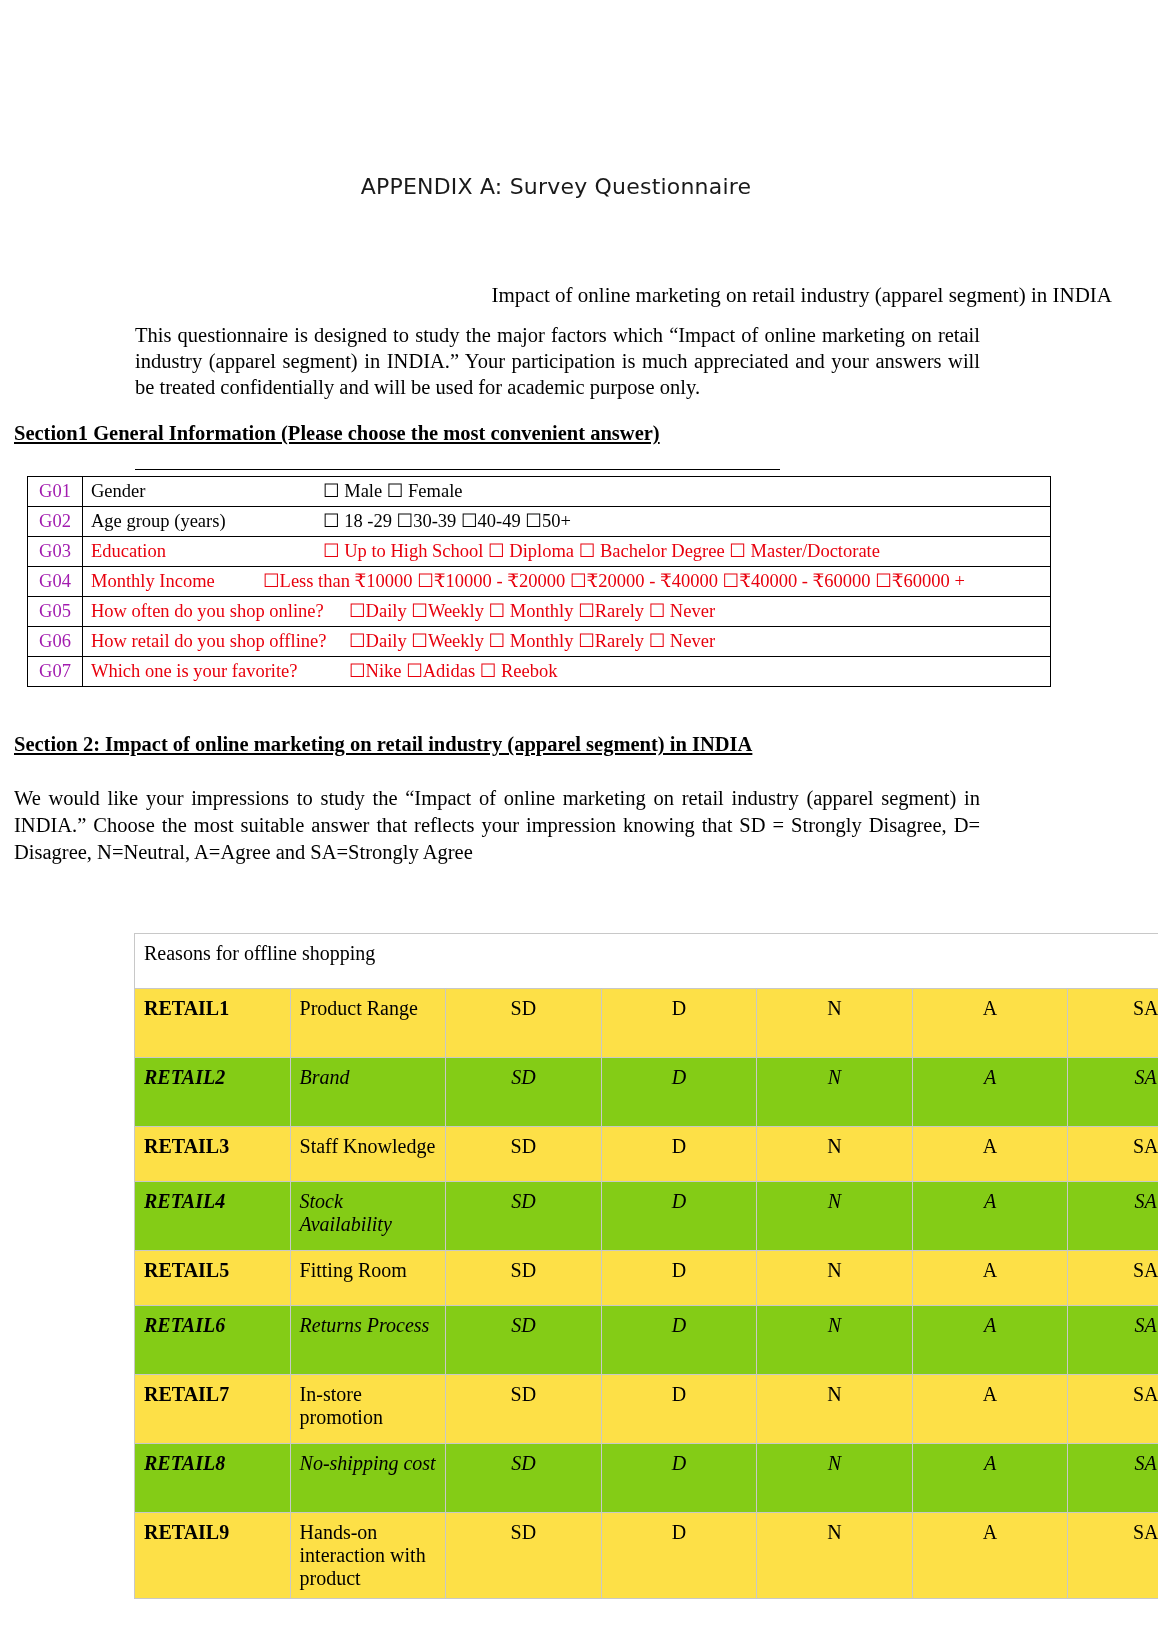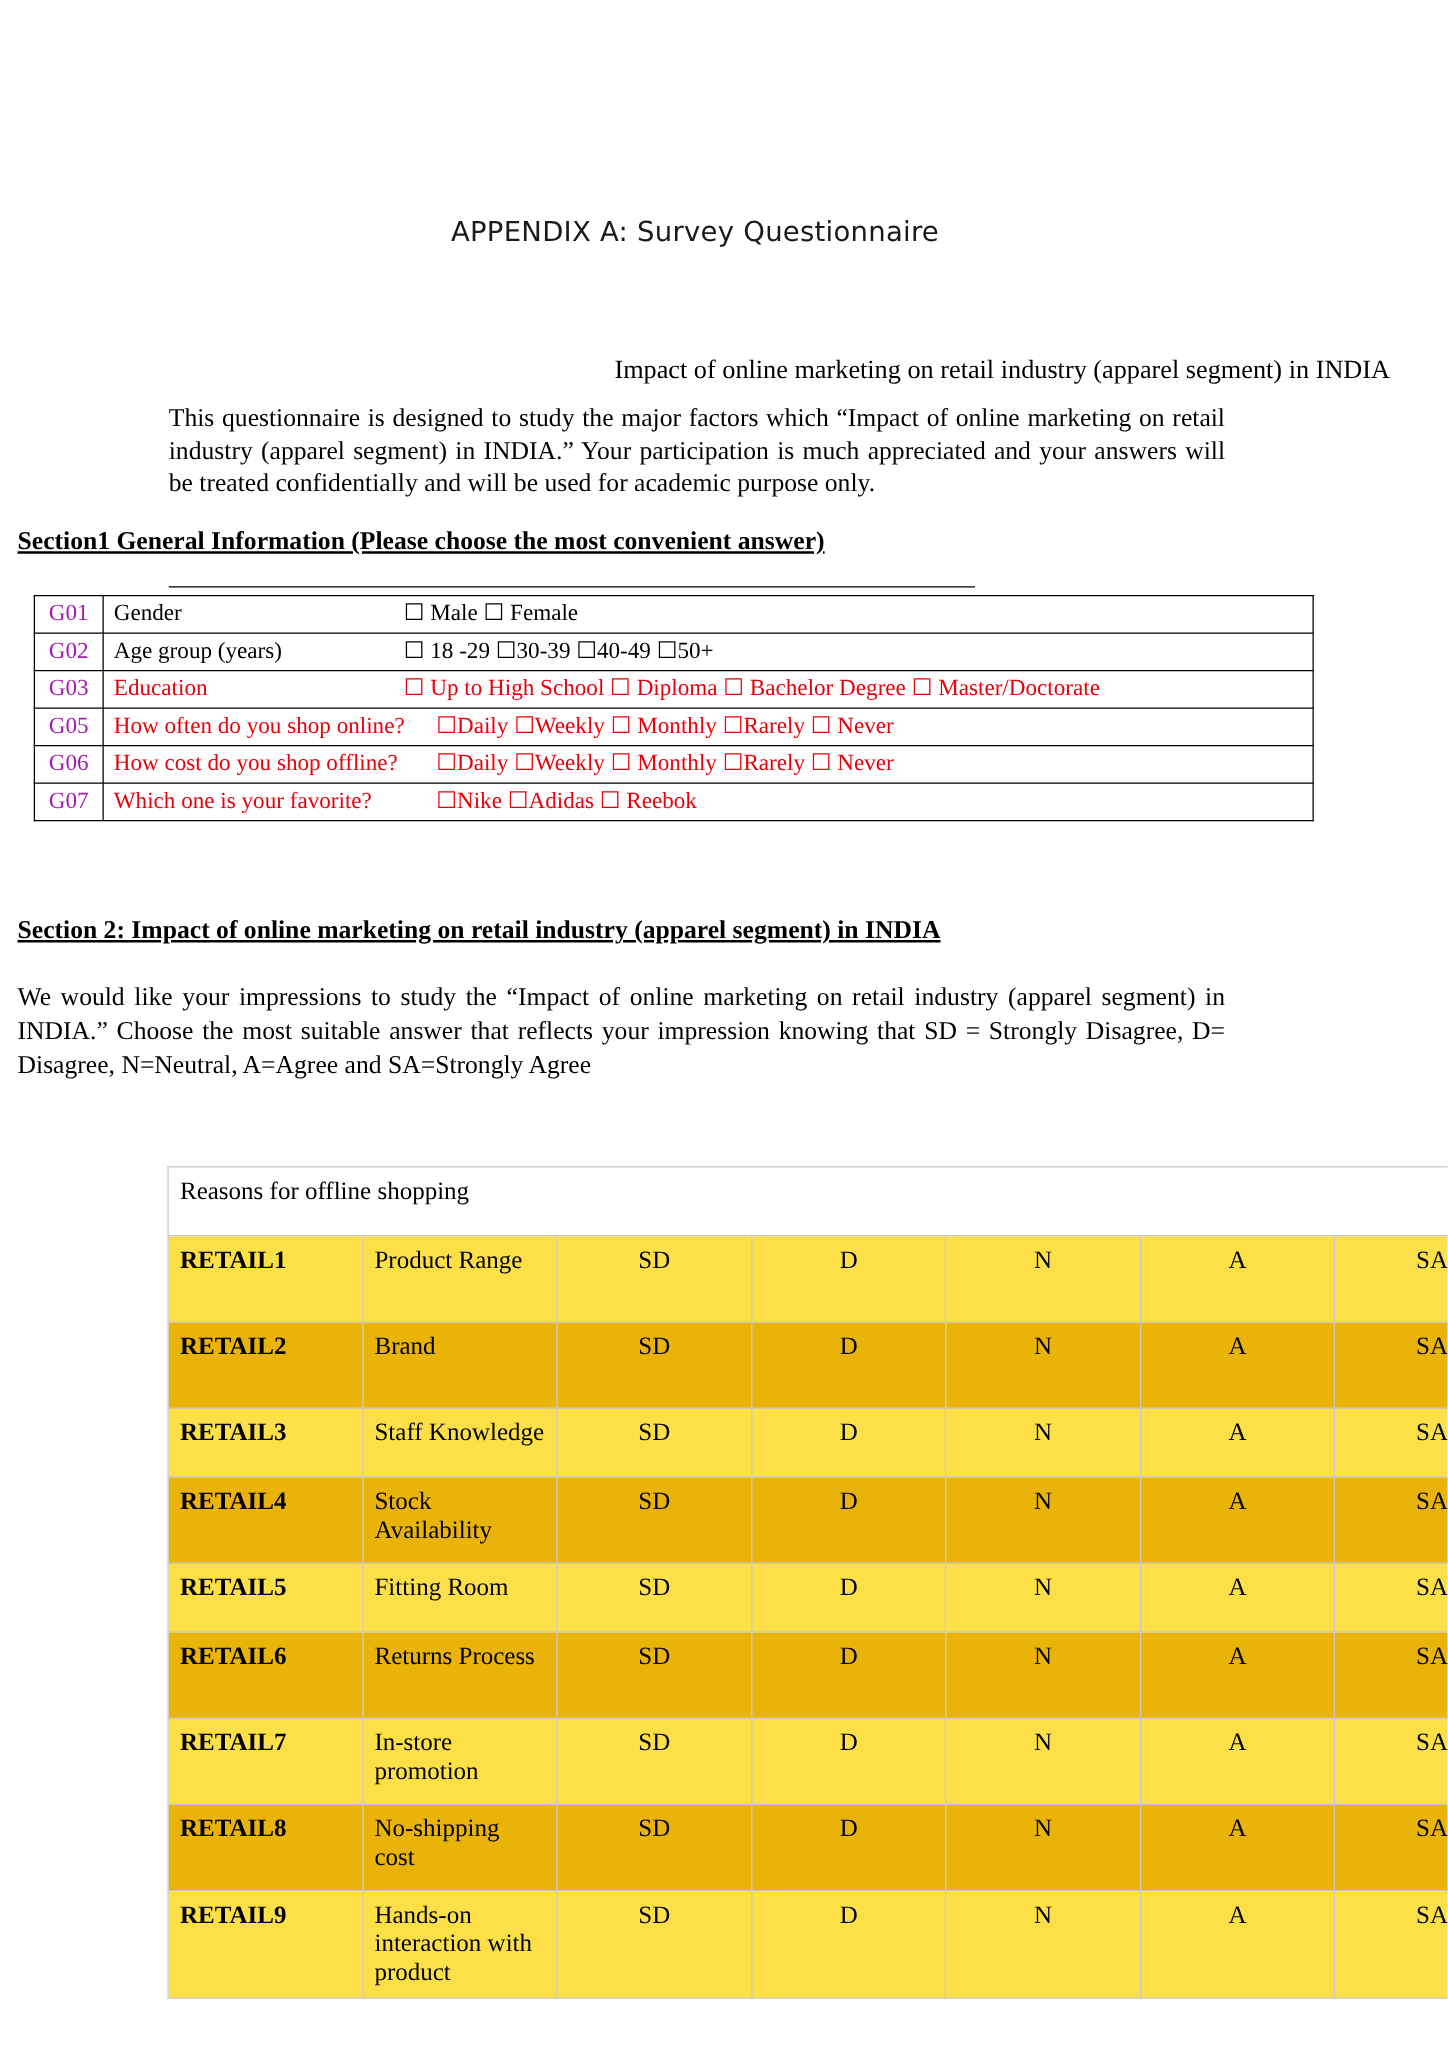--- a/index.html
+++ b/index.html
@@ -179,21 +179,21 @@
     margin-top: 30px;
   }
   table.retail td.scale {
     width: 46px;
     text-align: center;
     white-space: nowrap;
   }
   table.retail td.scale.sd { width: 48px; }
   table.retail td.scale.sa { width: 56px; }
   table.retail tr.shaded td { background: #fde047; }
-  table.retail tr.plain td { background: #eab308; }
+  table.retail tr.plain td { background: #84cc16; font-style: italic; }
   table.retail tr.tall td { height: 52px; }
   table.retail tr.short td { height: 38px; }
 </style>
 </head>
 <body>
 
 <div class="page">
 
   <div class="appendix-title">APPENDIX A: Survey Questionnaire</div>
 
@@ -219,29 +219,35 @@
           <span class="qlabel w-age">Age group (years)</span><span class="opts opt">☐ 18 -29    ☐30-39      ☐40-49       ☐50+</span>
         </td>
       </tr>
       <tr class="row-red">
         <td class="code">G03</td>
         <td class="body-cell">
           <span class="qlabel w-edu">Education</span><span class="opts opt">☐ Up to High School      ☐ Diploma    ☐ Bachelor Degree       ☐ Master/Doctorate</span>
         </td>
       </tr>
       <tr class="row-red">
+        <td class="code">G04</td>
+        <td class="body-cell">
+          <span class="qlabel w-income">Monthly Income</span><span class="opts opt">☐Less than ₹10000  ☐₹10000  - ₹20000  ☐₹20000 - ₹40000  ☐₹40000 - ₹60000  ☐₹60000 +</span>
+        </td>
+      </tr>
+      <tr class="row-red">
         <td class="code">G05</td>
         <td class="body-cell">
           <span class="qlabel w-freq">How often do you shop online?</span><span class="opts opt">☐Daily  ☐Weekly  ☐ Monthly  ☐Rarely  ☐ Never</span>
         </td>
       </tr>
       <tr class="row-red">
         <td class="code">G06</td>
         <td class="body-cell">
-          <span class="qlabel w-freq">How cost do you shop offline?</span><span class="opts opt">☐Daily  ☐Weekly  ☐ Monthly  ☐Rarely  ☐ Never</span>
+          <span class="qlabel w-freq">How retail do you shop offline?</span><span class="opts opt">☐Daily  ☐Weekly  ☐ Monthly  ☐Rarely  ☐ Never</span>
         </td>
       </tr>
       <tr class="row-red">
         <td class="code">G07</td>
         <td class="body-cell">
           <span class="qlabel w-fav">Which one is your favorite?</span><span class="opts opt">☐Nike   ☐Adidas  ☐ Reebok</span>
         </td>
       </tr>
     </tbody>
   </table>

